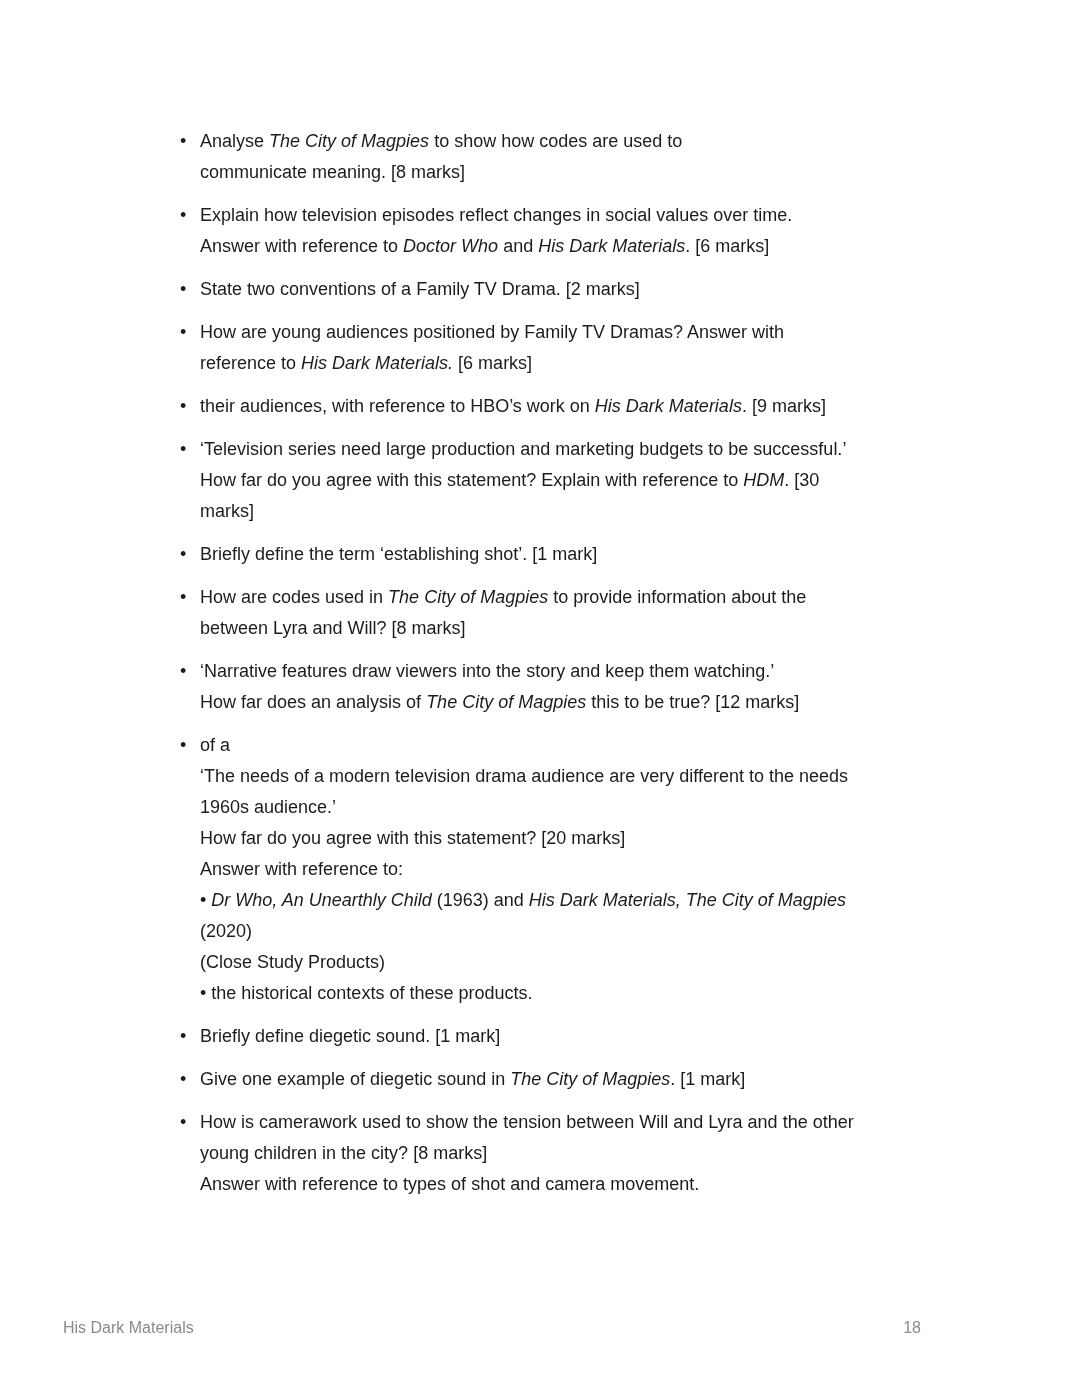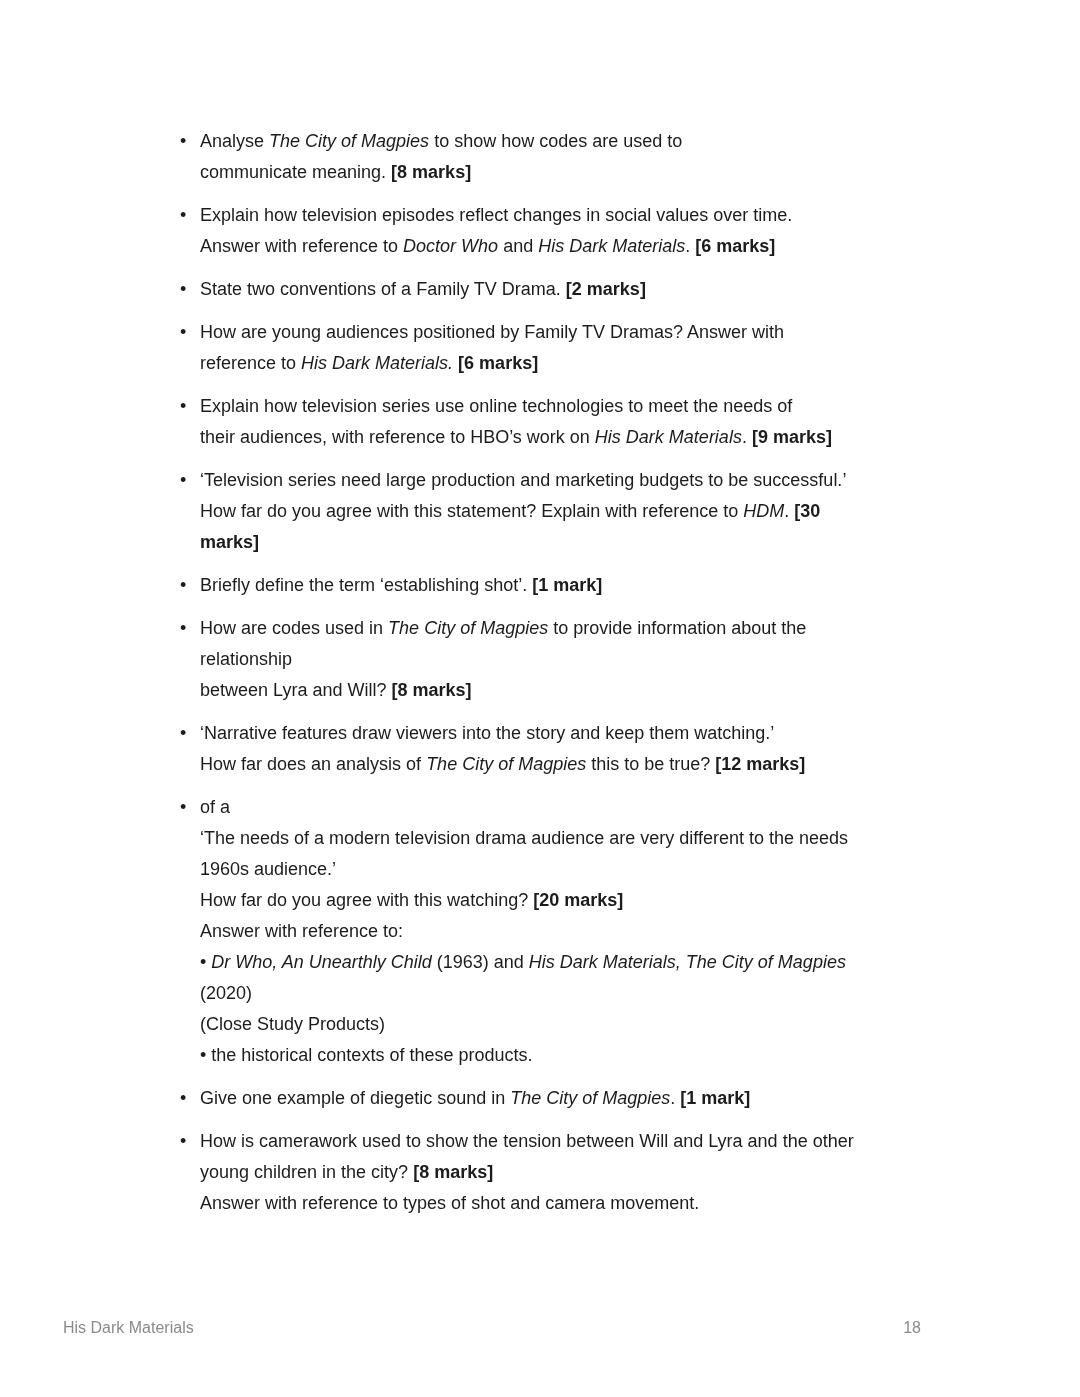--- a/index.html
+++ b/index.html
@@ -34,21 +34,21 @@
     position: absolute;
     left: 0;
     top: 0;
     font-size: 18px;
     line-height: 31px;
     color: #1c1c1c;
   }
   .line { white-space: pre-wrap; }
   .seg-n { font-style: normal; font-weight: 400; }
   .seg-i { font-style: italic; font-weight: 400; }
-  .seg-b { font-style: normal; font-weight: 700; }
+  .seg-b { font-style: normal; font-weight: 400; }
   .footer {
     position: absolute;
     top: 1318px;
     left: 63px;
     right: 63px;
     display: flex;
     justify-content: space-between;
     align-items: baseline;
     font-size: 16px;
     line-height: 20px;
@@ -69,50 +69,51 @@
         <div class="line"><span class="seg-n">Answer with reference to </span><span class="seg-i">Doctor Who</span><span class="seg-n"> and </span><span class="seg-i">His Dark Materials</span><span class="seg-n">. </span><span class="seg-b">[6 marks]</span></div>
       </li>
       <li>
         <div class="line"><span class="seg-n">State two conventions of a Family TV Drama. </span><span class="seg-b">[2 marks]</span></div>
       </li>
       <li>
         <div class="line"><span class="seg-n">How are young audiences positioned by Family TV Dramas? Answer with</span></div>
         <div class="line"><span class="seg-n">reference to </span><span class="seg-i">His Dark Materials.</span><span class="seg-n"> </span><span class="seg-b">[6 marks]</span></div>
       </li>
       <li>
-        <div class="line"><span class="seg-n">Explain how television series use online technologies to meet the needs of</span></div>
         <div class="line"><span class="seg-n">their audiences, with reference to HBO’s work on </span><span class="seg-i">His Dark Materials</span><span class="seg-n">. </span><span class="seg-b">[9 marks]</span></div>
       </li>
       <li>
         <div class="line"><span class="seg-n">‘Television series need large production and marketing budgets to be successful.’</span></div>
         <div class="line"><span class="seg-n">How far do you agree with this statement? Explain with reference to </span><span class="seg-i">HDM</span><span class="seg-n">. </span><span class="seg-b">[30</span></div>
         <div class="line"><span class="seg-b">marks]</span></div>
       </li>
       <li>
         <div class="line"><span class="seg-n">Briefly define the term ‘establishing shot’. </span><span class="seg-b">[1 mark]</span></div>
       </li>
       <li>
         <div class="line"><span class="seg-n">How are codes used in </span><span class="seg-i">The City of Magpies</span><span class="seg-n"> to provide information about the</span></div>
-        <div class="line"><span class="seg-n">relationship</span></div>
         <div class="line"><span class="seg-n">between Lyra and Will? </span><span class="seg-b">[8 marks]</span></div>
       </li>
       <li>
         <div class="line"><span class="seg-n">‘Narrative features draw viewers into the story and keep them watching.’</span></div>
         <div class="line"><span class="seg-n">How far does an analysis of </span><span class="seg-i">The City of Magpies</span><span class="seg-n"> this to be true? </span><span class="seg-b">[12 marks]</span></div>
       </li>
       <li>
         <div class="line"><span class="seg-n">of a</span></div>
         <div class="line"><span class="seg-n">‘The needs of a modern television drama audience are very different to the needs</span></div>
         <div class="line"><span class="seg-n">1960s audience.’</span></div>
-        <div class="line"><span class="seg-n">How far do you agree with this watching? </span><span class="seg-b">[20 marks]</span></div>
+        <div class="line"><span class="seg-n">How far do you agree with this statement? </span><span class="seg-b">[20 marks]</span></div>
         <div class="line"><span class="seg-n">Answer with reference to:</span></div>
         <div class="line"><span class="seg-n">• </span><span class="seg-i">Dr Who, An Unearthly Child</span><span class="seg-n"> (1963) and </span><span class="seg-i">His Dark Materials, The City of Magpies</span></div>
         <div class="line"><span class="seg-n">(2020)</span></div>
         <div class="line"><span class="seg-n">(Close Study Products)</span></div>
         <div class="line"><span class="seg-n">• the historical contexts of these products.</span></div>
+      </li>
+      <li>
+        <div class="line"><span class="seg-n">Briefly define diegetic sound. </span><span class="seg-b">[1 mark]</span></div>
       </li>
       <li>
         <div class="line"><span class="seg-n">Give one example of diegetic sound in </span><span class="seg-i">The City of Magpies</span><span class="seg-n">. </span><span class="seg-b">[1 mark]</span></div>
       </li>
       <li>
         <div class="line"><span class="seg-n">How is camerawork used to show the tension between Will and Lyra and the other</span></div>
         <div class="line"><span class="seg-n">young children in the city? </span><span class="seg-b">[8 marks]</span></div>
         <div class="line"><span class="seg-n">Answer with reference to types of shot and camera movement.</span></div>
       </li>
     </ul>

